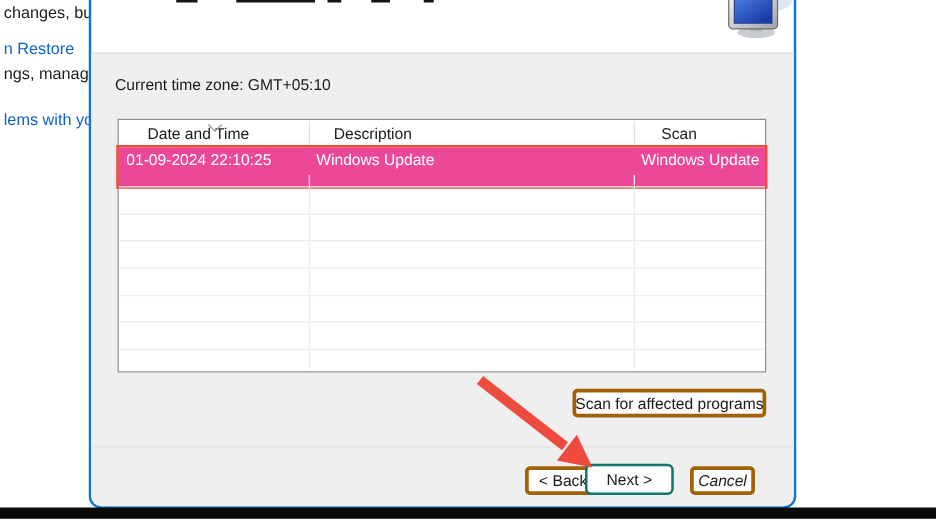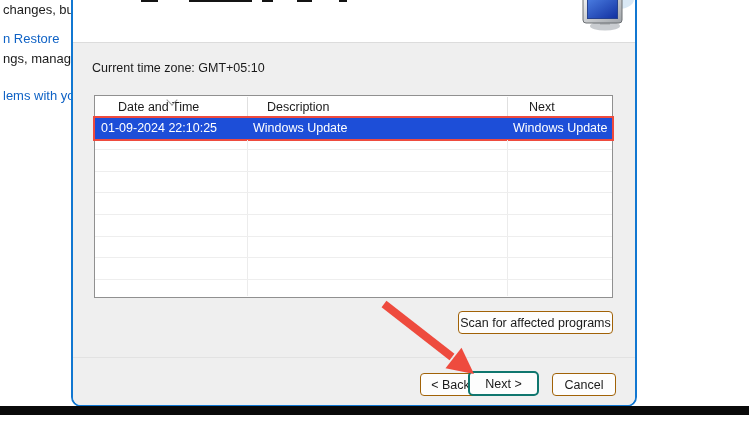--- a/index.html
+++ b/index.html
@@ -57,43 +57,43 @@
   .vline { position: absolute; width: 1px; background: #ececec; }
   .hline { position: absolute; height: 1px; background: #eeeeee; left: 0; width: 517px; }
   .sort-chevron {
     position: absolute; left: 73px; top: 0px;
     width: 7px; height: 7px;
     border-right: 1.6px solid #9a9a9a; border-bottom: 1.6px solid #9a9a9a;
     transform: rotate(45deg);
   }
   .sel-row {
     position: absolute; left: 0px; top: 22px;
-    width: 517px; height: 21px;
-    background: #1d4ed8;
+    width: 517px; height: 31px;
+    background: #ec4899;
     outline: 2px solid #ee4b3e;
     color: #ffffff; font-size: 12.5px;
   }
   .cell { position: absolute; top: 3px; white-space: nowrap; }
 
   
   .btn {
     position: absolute;
     background: #fdfdfd;
-    border: 1px solid #a16207;
+    border: 3px solid #a16207;
     border-radius: 4px;
     font-family: "Liberation Sans", sans-serif;
     font-size: 12.5px; color: #1a1a1a;
     display: flex; align-items: center; justify-content: center;
     padding: 0; z-index: 2; white-space: nowrap;
   }
   .btn-scan  { left: 458px; top: 311px; width: 155px; height: 23px; }
   .btn-back  { left: 420px; top: 373px; width: 61px;  height: 23px; }
   .btn-next  { left: 468px; top: 371px; width: 71px;  height: 25px;
                border: 2px solid #0f766e; border-radius: 5px; }
-  .btn-cancel{ left: 552px; top: 373px; width: 64px;  height: 23px; }
+  .btn-cancel{ left: 552px; top: 373px; width: 52px;  height: 23px; font-style: italic; }
 
   
   .arrow-svg { position: absolute; left: 370px; top: 295px; z-index: 4; }
   .bottom-bar { position: absolute; left: 0; top: 406px; width: 749px; height: 9px; background: #0a0a0a; z-index: 5; }
 
   .icon-computer { position: absolute; left: 577px; top: -6px; width: 57px; height: 37px; z-index: 3; }
 </style>
 </head>
 <body>
 
@@ -130,21 +130,21 @@
   <rect x="6" y="1" width="39" height="28" rx="3" fill="url(#gFrame)" stroke="#6b6f73" stroke-width="1"></rect>
   <rect x="10.5" y="5" width="30" height="19.5" fill="url(#gScreen)" stroke="#25418e" stroke-width="1"></rect>
 </svg>
 
 <div class="tz">Current time zone: GMT+05:10</div>
 
 <div class="table">
 
   <div class="th" style="left:7px">Date and Time</div>
   <div class="th" style="left:156px">Description</div>
-  <div class="th" style="left:418px">Next</div>
+  <div class="th" style="left:418px">Scan</div>
   <div class="sort-chevron"></div>
   <div class="col-sep" style="left:152px"></div>
   <div class="col-sep" style="left:412px"></div>
 
   <div class="sel-row">
     <div class="cell" style="left:6px">01-09-2024 22:10:25</div>
     <div class="cell" style="left:158px">Windows Update</div>
     <div class="cell" style="left:418px">Windows Update</div>
   </div>
 

